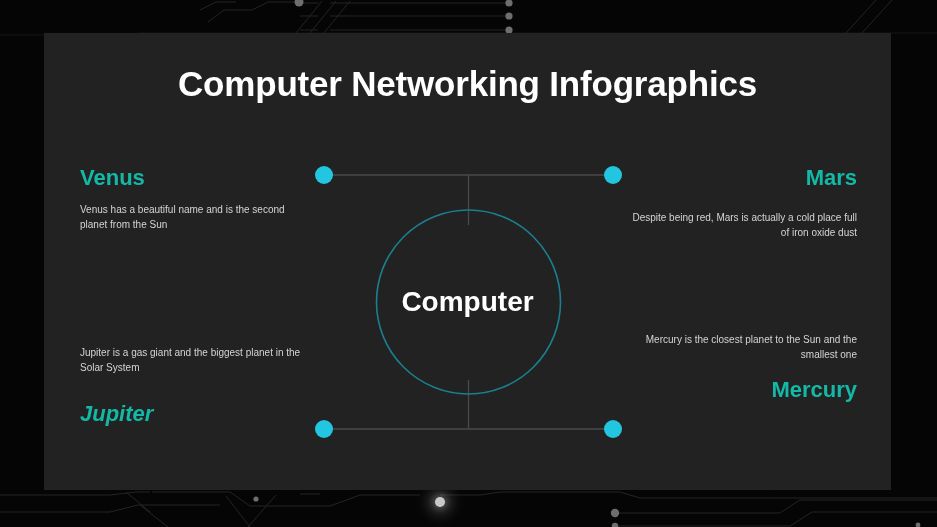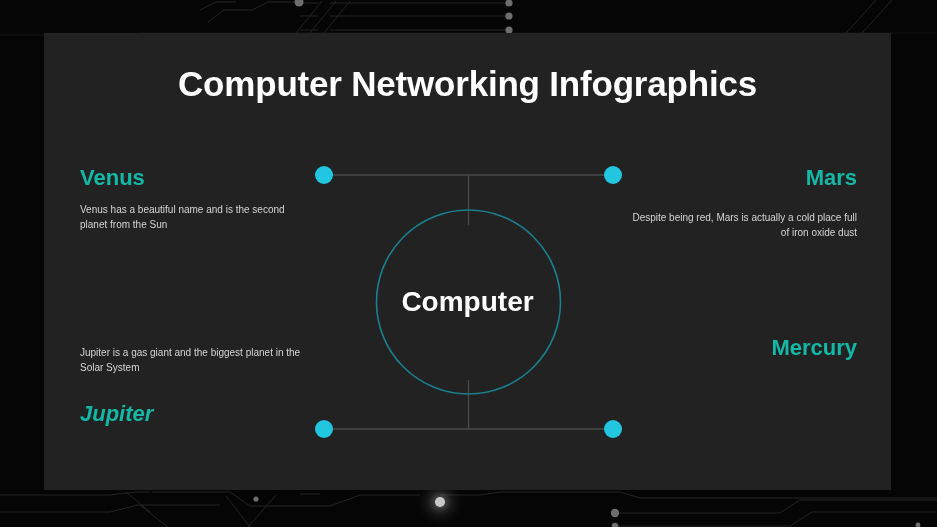--- a/index.html
+++ b/index.html
@@ -55,21 +55,21 @@
     font-size:10px;
     line-height:1.48;
   }
   .q-venus { left:36px; top:132px; text-align:left; }
   .q-venus .body { margin-top:12px; }
   .q-jupiter { left:36px; top:313px; text-align:left; }
   .q-jupiter .heading { margin-top:25px;font-style:italic; }
   .q-mars { right:34px; top:132px; text-align:right; }
   .q-mars .body { margin-top:20px; }
   .q-mercury { right:34px; top:300px; text-align:right; }
-  .q-mercury .heading { margin-top:2px; }
+  .q-mercury .heading { margin-top:14px; }
   .center-label {
     position:absolute;
     left:50%; top:251px;
     transform:translateX(-50%);
     width:240px;
     text-align:center;
     color:#ffffff;
     font-size:28px;
     font-weight:bold;
     line-height:1.32;
@@ -187,17 +187,18 @@
       <div class="heading">Mars</div>
       <div class="body">Despite being red, Mars is actually a cold place full of iron oxide dust</div>
     </div>
 
     <div class="quad q-jupiter">
       <div class="body">Jupiter is a gas giant and the biggest planet in the Solar System</div>
       <div class="heading">Jupiter</div>
     </div>
 
     <div class="quad q-mercury">
+      <div class="body">Mercury is the closest planet to the Sun and the smallest one</div>
       <div class="heading">Mercury</div>
     </div>
 
   </div>
 </div>
 
 </body></html>

